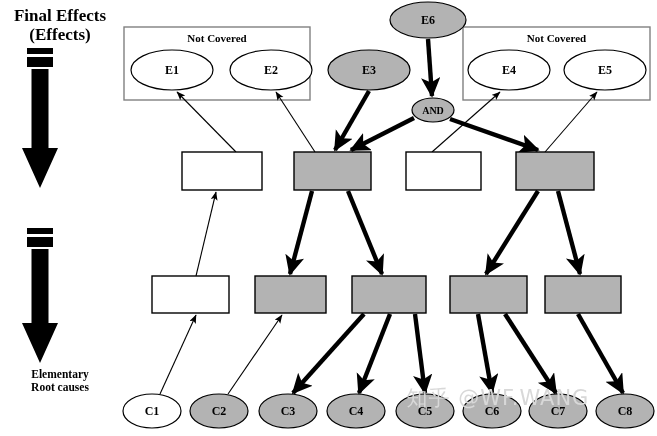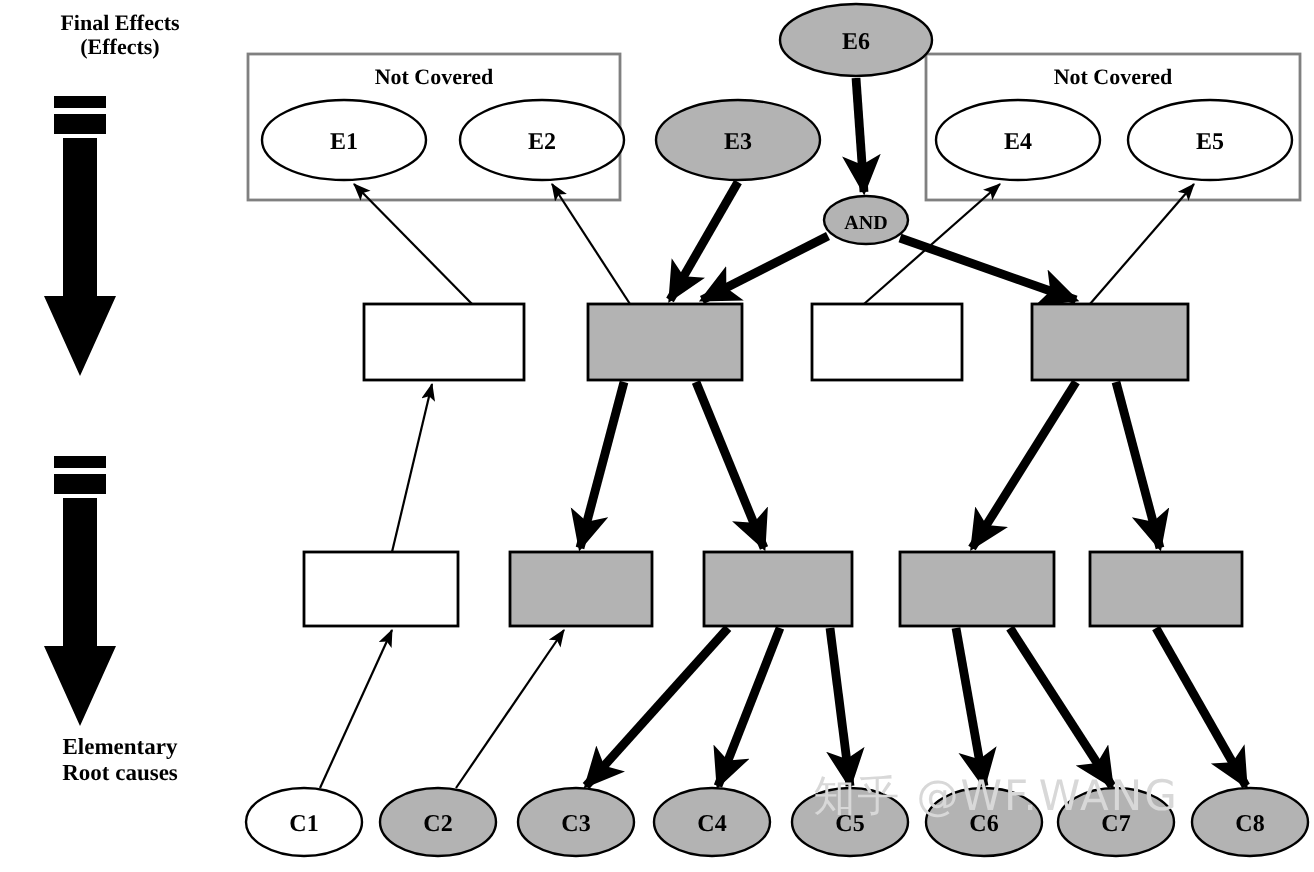--- a/index.html
+++ b/index.html
@@ -1,20 +1,20 @@
 <!DOCTYPE html>
 <html><head>
 <meta charset="utf-8">
 <style>
   html,body{margin:0;padding:0;background:#ffffff;}
   body{width:657px;height:436px;overflow:hidden;font-family:"Liberation Serif",serif;}
   #stage{position:relative;width:657px;height:436px;background:#fff;}
   #diagram{position:absolute;left:0;top:0;width:657px;height:436px;}
   .lbl{position:absolute;text-align:center;font-family:"Liberation Serif",serif;font-weight:bold;color:#000;line-height:1.12;}
-  #lbl-final{left:0;top:6px;width:120px;font-size:11px;}
+  #lbl-final{left:0;top:6px;width:120px;font-size:17px;}
   #lbl-inter{left:0;top:191px;width:120px;font-size:11.5px;}
   #lbl-elem{left:0;top:368px;width:120px;font-size:11.5px;}
   .wm{position:absolute;font-family:"DejaVu Sans",sans-serif;font-size:21px;color:#d8d8d8;
       letter-spacing:1px;white-space:nowrap;font-weight:500;}
 </style>
 </head>
 <body>
 
 <div id="stage">
 

